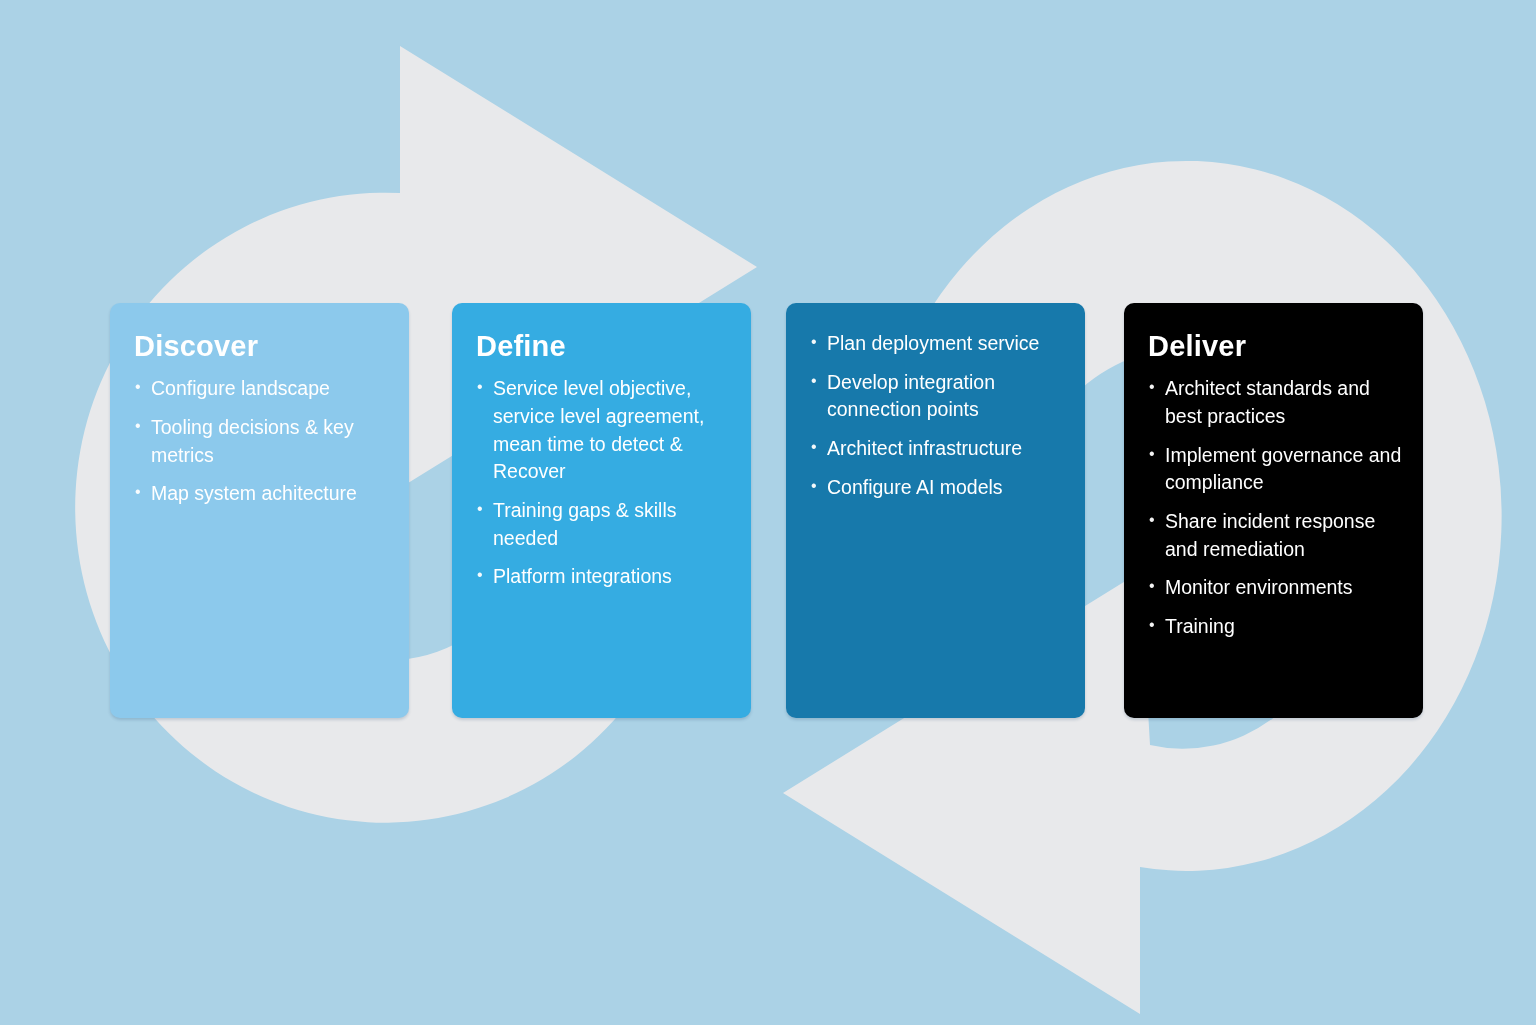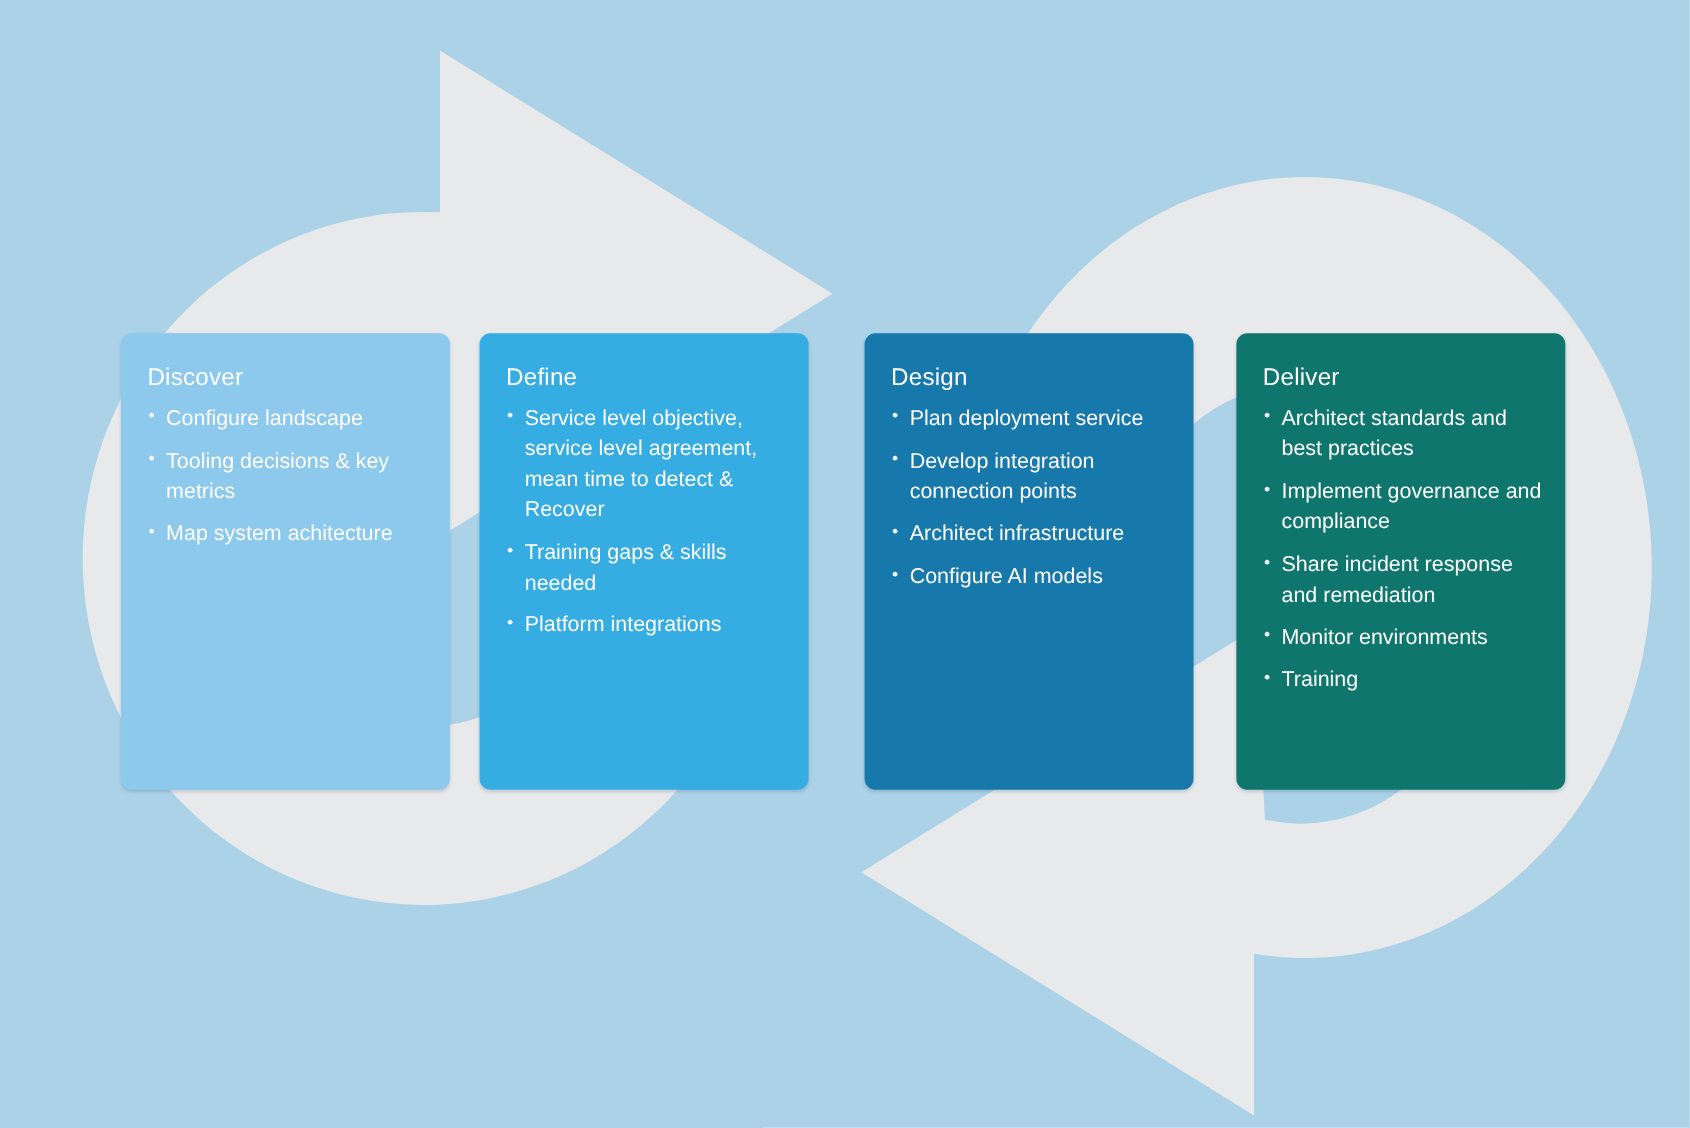--- a/index.html
+++ b/index.html
@@ -14,27 +14,27 @@
   .card{
     position:absolute;
     top:303px;
     width:299px;height:415px;
     border-radius:10px;
     box-sizing:border-box;
     padding:27px 20px 0 24px;
     box-shadow:0 2px 3px rgba(20,60,100,0.18);
   }
   .card:nth-of-type(1){left:110px;}
-  .card:nth-of-type(2){left:436px;}
+  .card:nth-of-type(2){left:452px;}
   .card:nth-of-type(3){left:786px;}
   .card:nth-of-type(4){left:1124px;}
   .card h2{
     margin:0 0 12px 0;
-    font-size:22px;
-    font-weight:400;
+    font-size:29px;
+    font-weight:700;
     line-height:1.15;
     color:#ffffff;
     letter-spacing:0.2px;
   }
   .card ul{
     list-style:none;
     margin:0;padding:0;
   }
   .card li{
     position:relative;
@@ -84,30 +84,29 @@
     <section class="card" style="background: rgb(53, 172, 226);">
       <h2>Define</h2>
       <ul>
         <li>Service level objective, service level agreement, mean time to detect &amp; Recover</li>
         <li>Training gaps &amp; skills needed</li>
         <li>Platform integrations</li>
       </ul>
     </section>
 
     <section class="card" style="background: rgb(23, 121, 171);">
-      <h2>Design</h2>
       <ul>
         <li>Plan deployment service</li>
         <li>Develop integration connection points</li>
         <li>Architect infrastructure</li>
         <li>Configure AI models</li>
       </ul>
     </section>
 
-    <section class="card" style="background: #0f766e;">
+    <section class="card" style="background: #000000;">
       <h2>Deliver</h2>
       <ul>
         <li>Architect standards and best practices</li>
         <li>Implement governance and compliance</li>
         <li>Share incident response and remediation</li>
         <li>Monitor environments</li>
         <li>Training</li>
       </ul>
     </section>
   </div>

